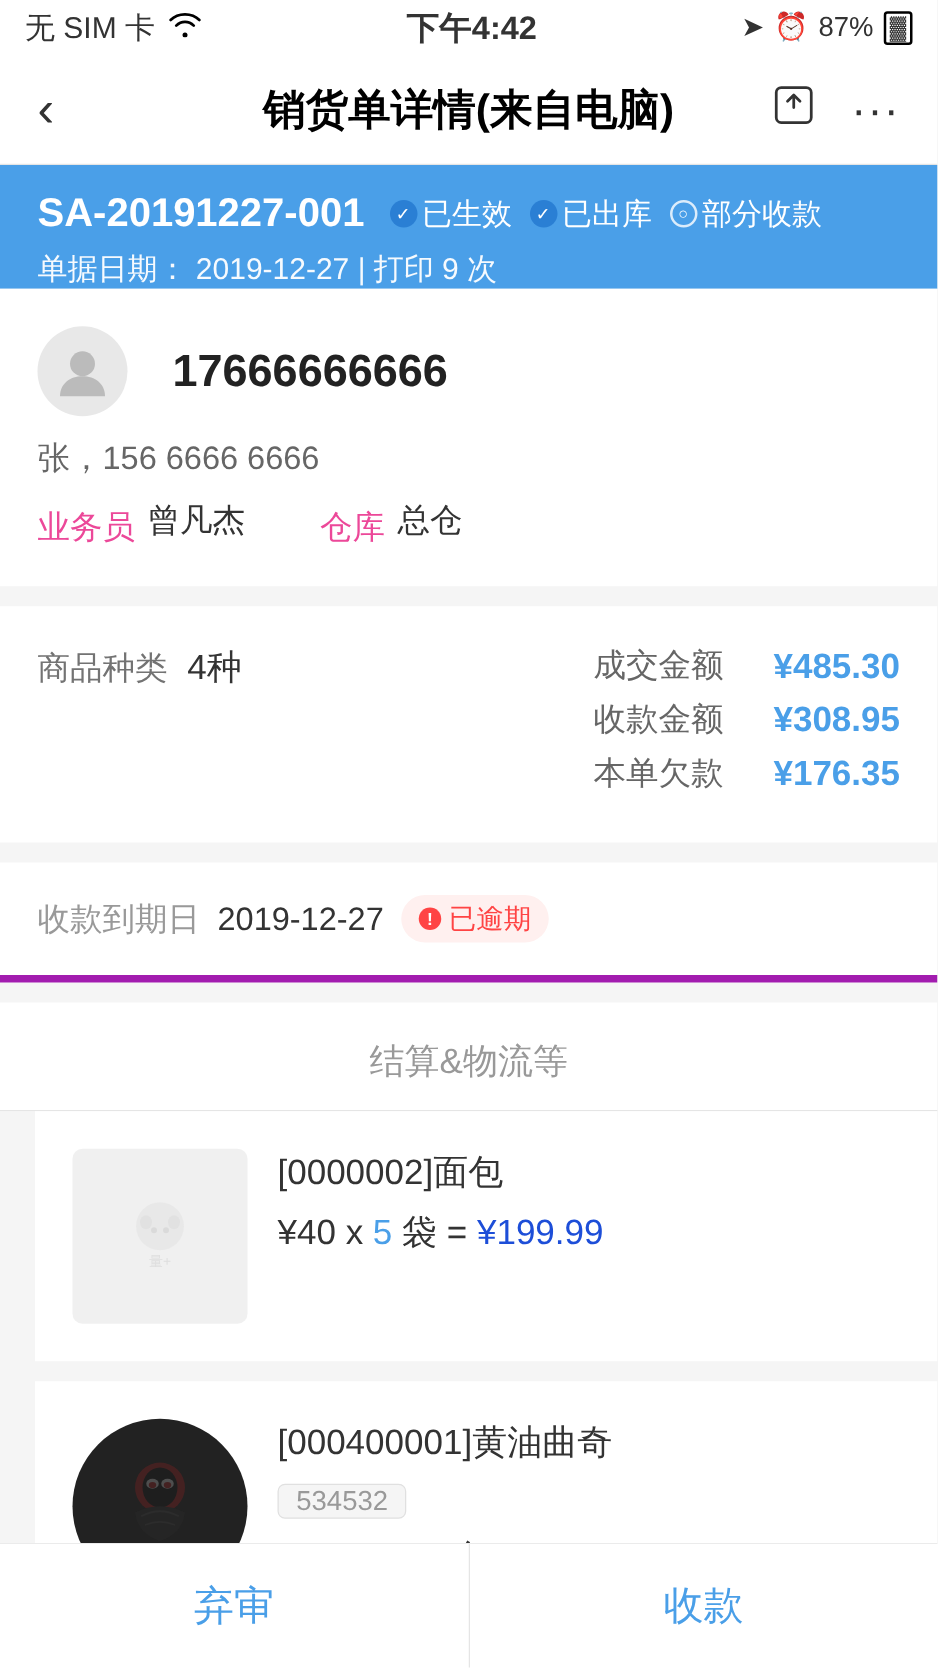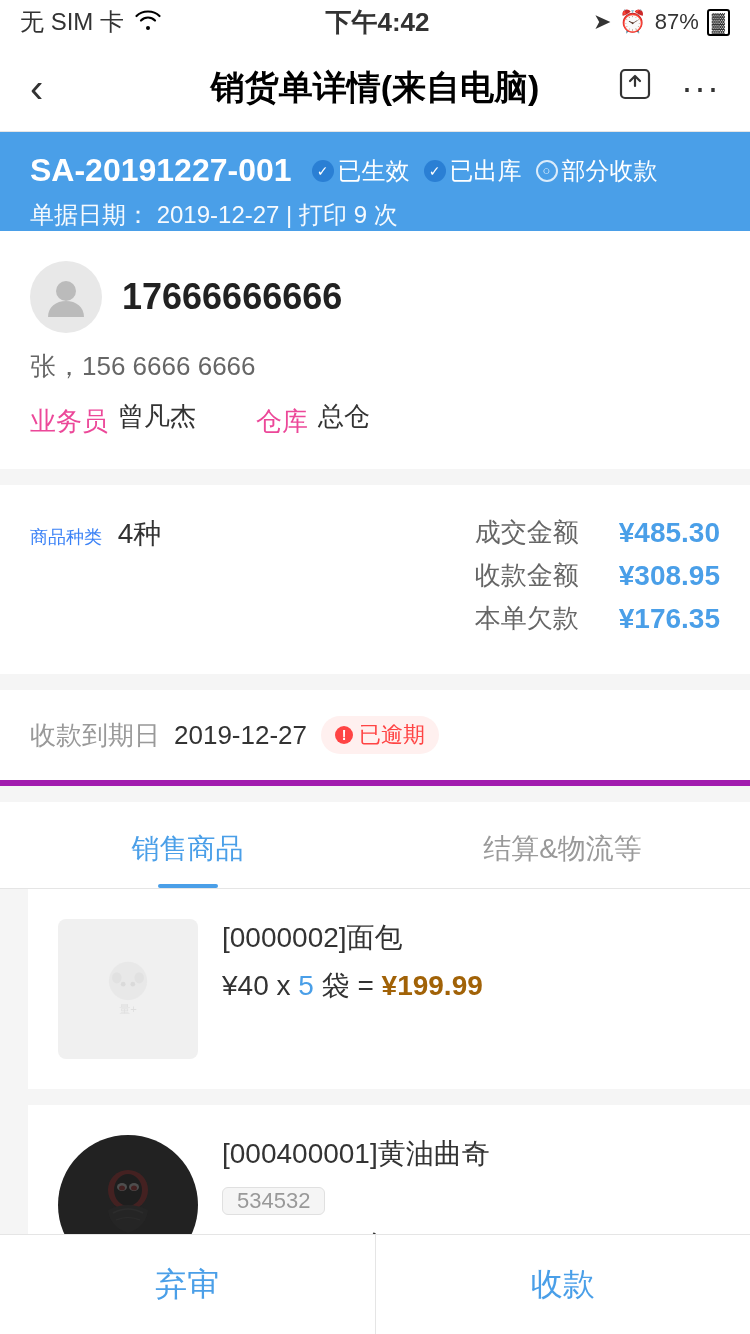--- a/index.html
+++ b/index.html
@@ -120,21 +120,21 @@
 
     
     .customer-section {
       background: #fff;
       padding: 30px;
       margin-bottom: 16px;
     }
     .customer-row {
       display: flex;
       align-items: center;
-      gap: 20px;
+      gap: 36px;
       margin-bottom: 16px;
     }
     .customer-avatar {
       width: 72px;
       height: 72px;
       border-radius: 50%;
       background: #e8e8e8;
       display: flex;
       align-items: center;
       justify-content: center;
@@ -163,21 +163,21 @@
 
     
     .summary-section {
       background: #fff;
       padding: 30px;
       margin-bottom: 16px;
       display: flex;
       justify-content: space-between;
       align-items: flex-start;
     }
-    .summary-left { font-size: 18px; color: #3b82f6; }
+    .summary-left { font-size: 26px; color: #737373; }
     .summary-left-value { font-size: 28px; color: #333; font-weight: 500; margin-left: 8px; }
     .summary-right { text-align: right; }
     .summary-row {
       display: flex;
       justify-content: space-between;
       align-items: center;
       gap: 40px;
       margin-bottom: 8px;
       font-size: 26px;
       color: #666;
@@ -296,21 +296,21 @@
       padding: 0 14px;
       font-size: 22px;
       color: #999;
       margin-bottom: 12px;
     }
     .product-price {
       font-size: 28px;
       color: #333;
     }
     .product-price .qty { color: #4A9FE8; }
-    .product-price .total { color: #a16207; font-weight: 700; }
+    .product-price .total { color: #1d4ed8; font-weight: 400; }
 
     
     .bottom-bar {
       position: fixed;
       bottom: 0;
       left: 0;
       width: 750px;
       height: 100px;
       background: #fff;
       border-top: 1px solid #e5e5e5;
@@ -440,23 +440,20 @@
 <div class="due-section">
   <span class="due-label">收款到期日</span>
   <span class="due-date">2019-12-27</span>
   <span class="overdue-badge">
     <span class="overdue-dot">!</span>
     <span>已逾期</span>
   </span>
 </div>
 
 <div class="tabs-section">
-  <div class="tab-item active">
-    <span>销售商品</span>
-  </div>
   <div class="tab-item">
     <span>结算&amp;物流等</span>
   </div>
 </div>
 <div class="tab-divider"></div>
 
 <div class="product-list">
 
   <div class="product-card">
     <div class="product-image">

